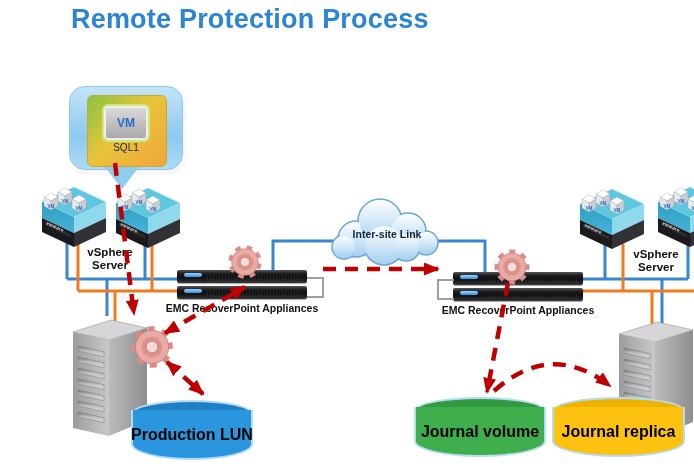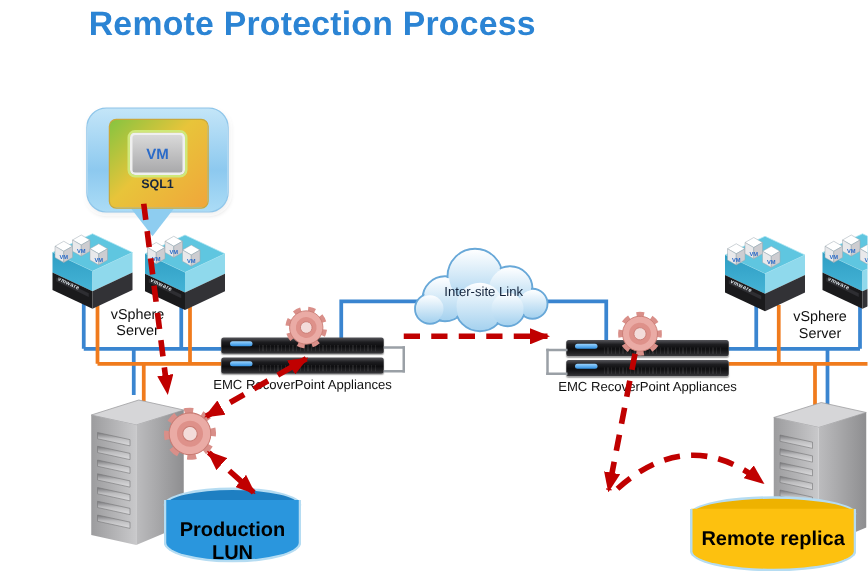--- a/index.html
+++ b/index.html
@@ -23,23 +23,23 @@
   .bubble-tail{left:70px;top:167px;width:0;height:0;border-left:17px solid transparent;
           border-right:17px solid transparent;border-top:22px solid #8ecdf0;z-index:2}
   .vmbox{left:52px;top:95px;width:78px;height:70px;border-radius:6px;
           background:linear-gradient(135deg,#86c440 0%,#e8c43a 45%,#f0a63a 100%);
           border:1px solid #c9a83a;z-index:2}
   .vmchip{left:67px;top:104px;width:44px;height:34px;border-radius:6px;
           background:linear-gradient(180deg,#dcdcdc,#a6a6a8);
           border:2px solid #cfe87a;box-shadow:inset 0 0 0 2px #efefef;
           display:flex;align-items:center;justify-content:center;
           font-size:12px;font-weight:bold;color:#2b6bc8;z-index:2}
-  .sqlname{left:52px;top:142px;width:78px;text-align:center;font-size:10px;font-weight:bold;color:#16263e;z-index:2}
-  
-  .diag-lbl{font-weight:normal;color:#111;text-align:center}
+  .sqlname{left:52px;top:142px;width:78px;text-align:center;font-size:10px;font-weight:normal;color:#16263e;z-index:2}
+  
+  .diag-lbl{font-weight:bold;color:#111;text-align:center}
   .vsl{width:66px;font-size:11.5px;line-height:1.15}
   .appl{width:178px;font-size:10.5px}
   .cloud-lbl{left:296px;top:228px;width:112px;font-size:10.5px;color:#13233b;z-index:3}
   
   .rpa{width:130px;height:13px;border-radius:2px;position:absolute;z-index:2;
        background:linear-gradient(180deg,#55555a 0%,#1d1d20 28%,#0e0e10 55%,#232326 82%,#3a3a3e 100%);
        box-shadow:0 1px 1px rgba(0,0,0,.35)}
   .rpa::before{content:"";position:absolute;left:7px;top:3px;width:18px;height:4px;border-radius:2px;
        background:linear-gradient(180deg,#9bd4ff,#2f8fe0)}
   .rpa::after{content:"";position:absolute;left:30px;right:6px;top:6px;bottom:2px;
@@ -350,29 +350,34 @@
   <div class="abs gear" style="left:92px;top:322px;width:50px;height:50px;transform:rotate(-10deg)">
   <svg viewBox="0 0 60 60" width="100%" height="100%">
     <circle cx="30" cy="30" r="19.5" fill="none" stroke="#d98f89" stroke-width="11" stroke-dasharray="7.6 7.7" stroke-dashoffset="2"></circle>
     <circle cx="30" cy="30" r="20" fill="#eaaba5"></circle>
     <circle cx="30" cy="30" r="20" fill="none" stroke="#c97c74" stroke-width="1"></circle>
     <circle cx="30" cy="30" r="12.5" fill="#de918a"></circle>
     <circle cx="30" cy="30" r="7" fill="#f3dcda" stroke="#c97c74" stroke-width="1"></circle>
   </svg>
 </div>
 
-  <div class="abs cyl" style="left:96px;top:390px;width:110px;height:60px;--b:#2a96dd;--t:#1e7fc2;--e:#b5dcf2">
+  <div class="abs cyl" style="left:96px;top:400px;width:122px;height:60px;--b:#2a96dd;--t:#1e7fc2;--e:#b5dcf2">
     <div class="ctop"></div>
     <div class="body"></div>
     <div class="clbl">Production LUN</div>
   </div>
+  <div class="abs cyl" style="left:379px;top:397px;width:132px;height:60px;--b:#3fae4c;--t:#329a41;--e:#b5dcf2">
+    <div class="ctop"></div>
+    <div class="body"></div>
+    <div class="clbl">Journal volume</div>
+  </div>
   <div class="abs cyl" style="left:517px;top:397px;width:133px;height:60px;--b:#fdc10f;--t:#eeb200;--e:#b5dcf2">
     <div class="ctop"></div>
     <div class="body"></div>
-    <div class="clbl">Remote replica</div>
+    <div class="clbl">Journal replica</div>
   </div>
 
   <svg class="abs arrows" width="694" height="467">
     <defs>
       <marker id="ah" viewBox="0 0 16 13" refX="14" refY="6.5" markerWidth="16" markerHeight="13" markerUnits="userSpaceOnUse" orient="auto-start-reverse">
         <path d="M0,0 L16,6.5 L0,13 z" fill="#c00000"></path>
       </marker>
     </defs>
     <g stroke="#c00000" stroke-width="4.5" fill="none" stroke-dasharray="13 9">
       <path d="M80 163 L99 314" marker-end="url(#ah)"></path>

